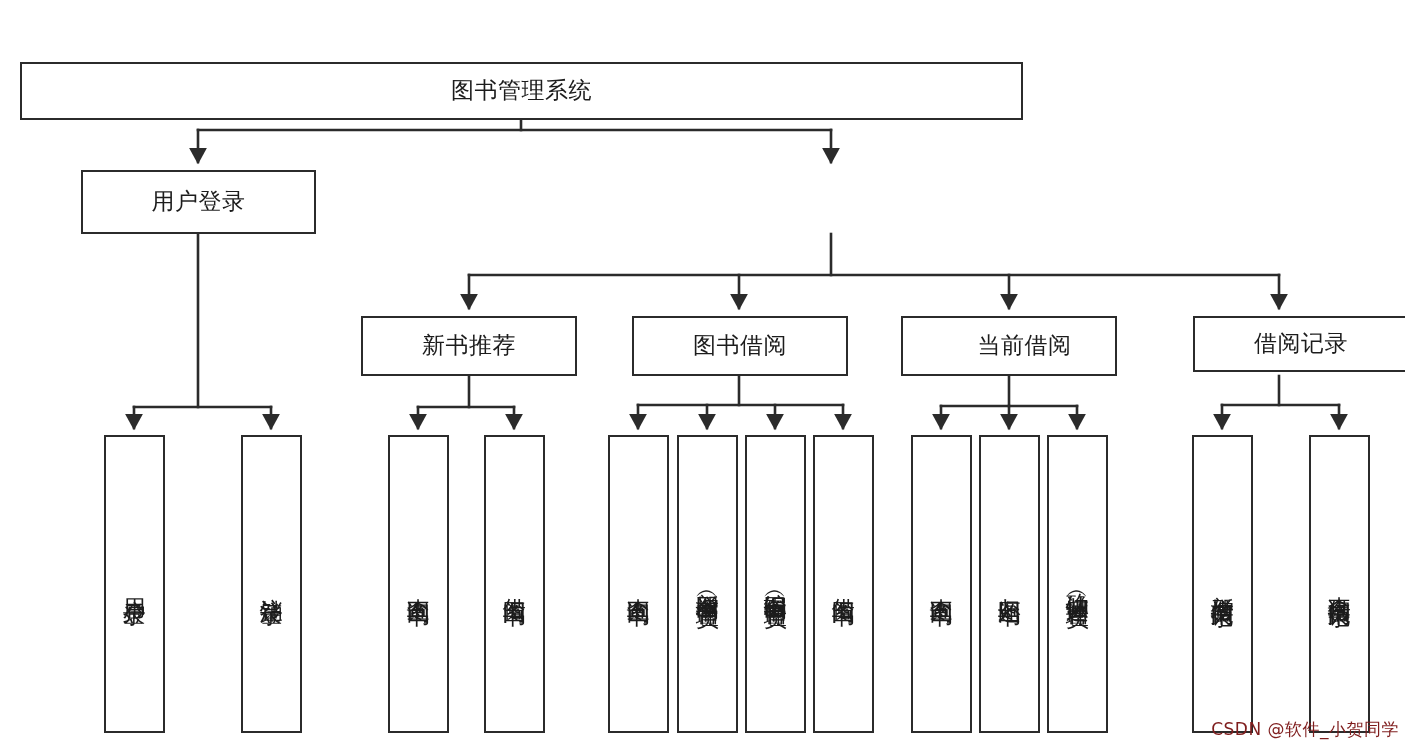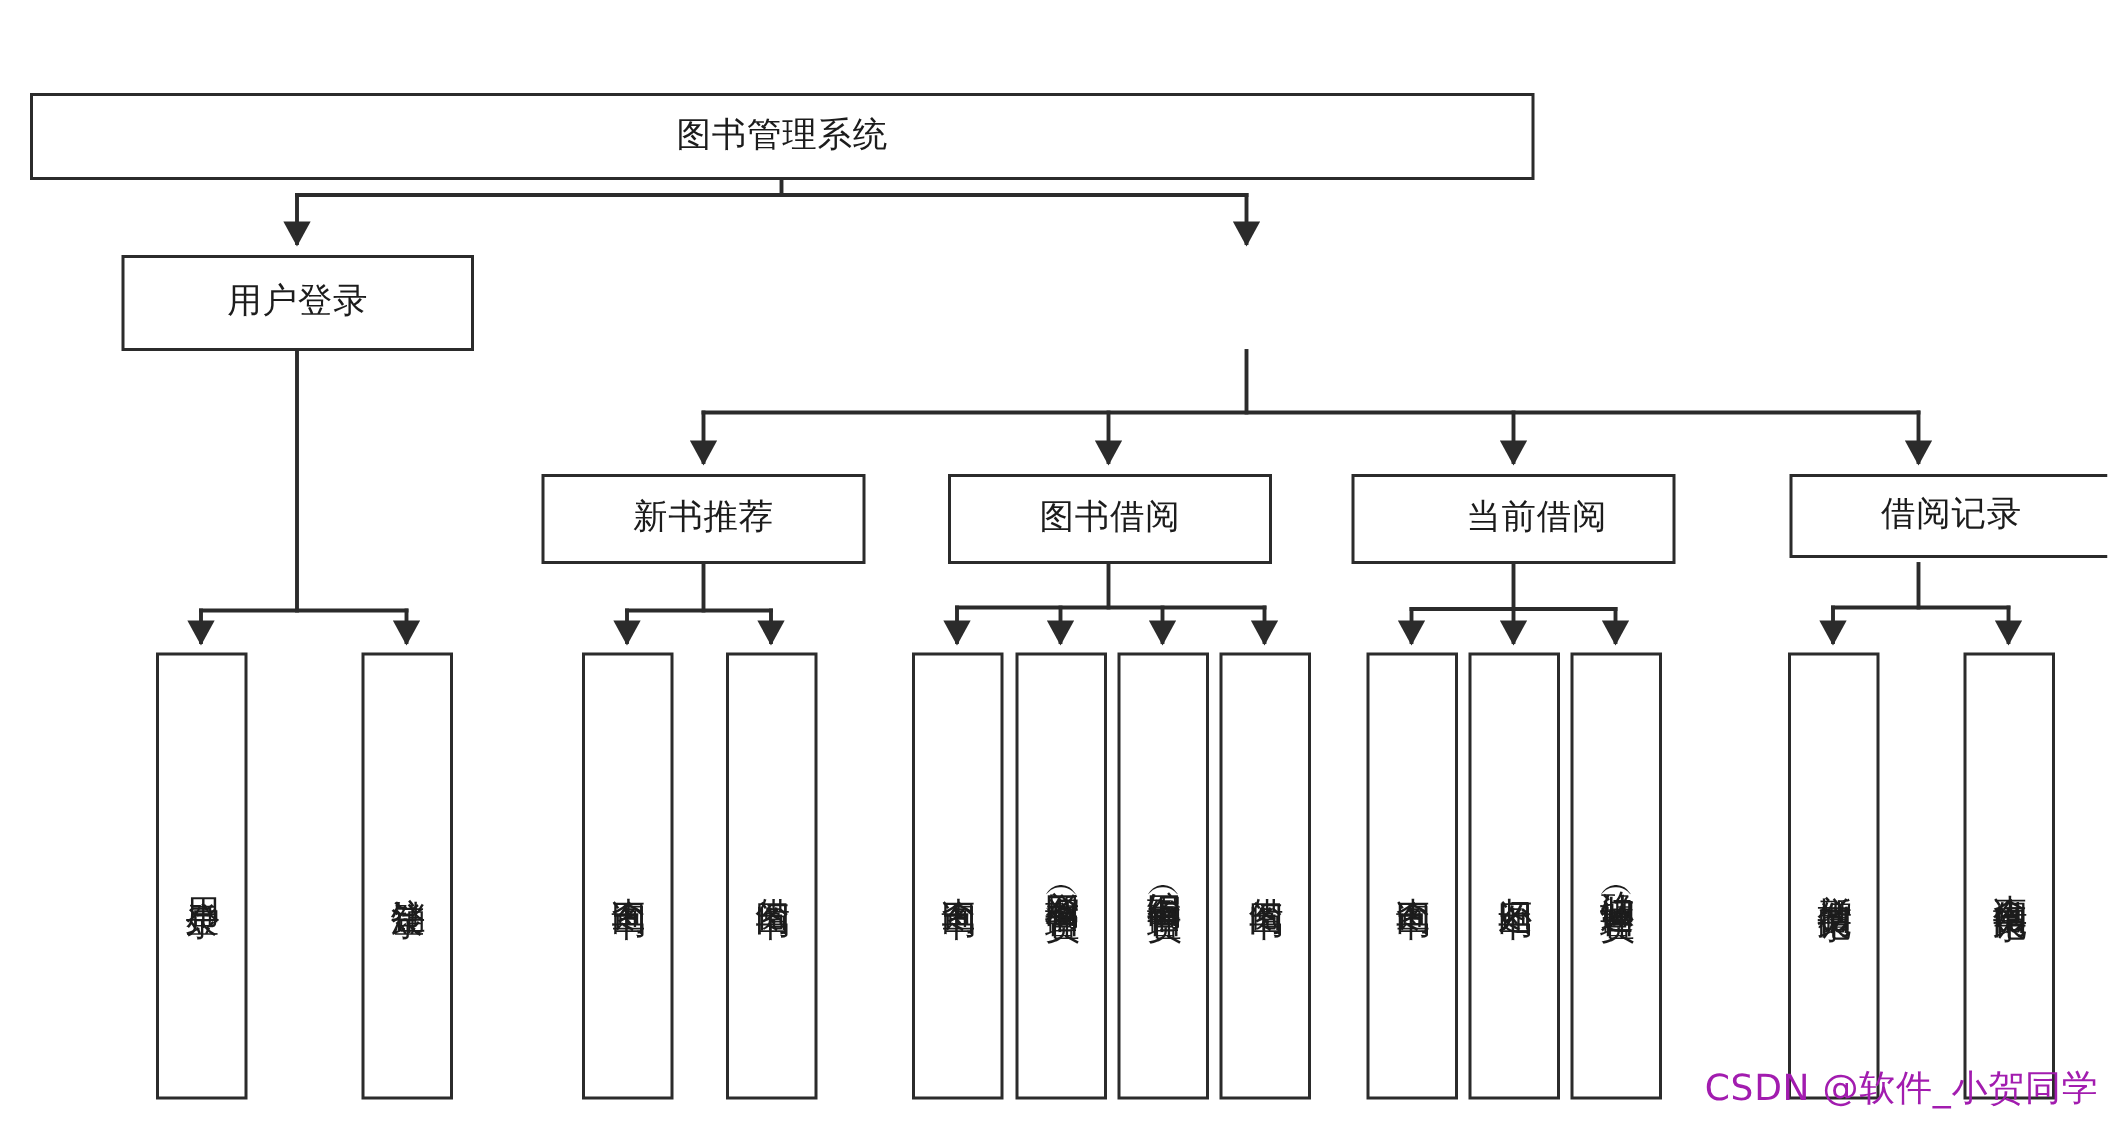--- a/index.html
+++ b/index.html
@@ -62,22 +62,22 @@
     text-orientation: upright;
     font-size: 23px;
     line-height: 1.32;
     letter-spacing: 2px;
     white-space: nowrap;
   }
   #watermark {
     position: absolute;
     right: 6px;
     bottom: 6px;
-    font-size: 24px;
-    color: #a21caf;
+    font-size: 17px;
+    color: #7f1d1d;
     letter-spacing: 0.5px;
     z-index: 5;
     white-space: nowrap;
     font-family: "DejaVu Sans", "Liberation Sans", sans-serif;
   }
 </style>
 </head>
 <body>
 
 <div id="canvas">

